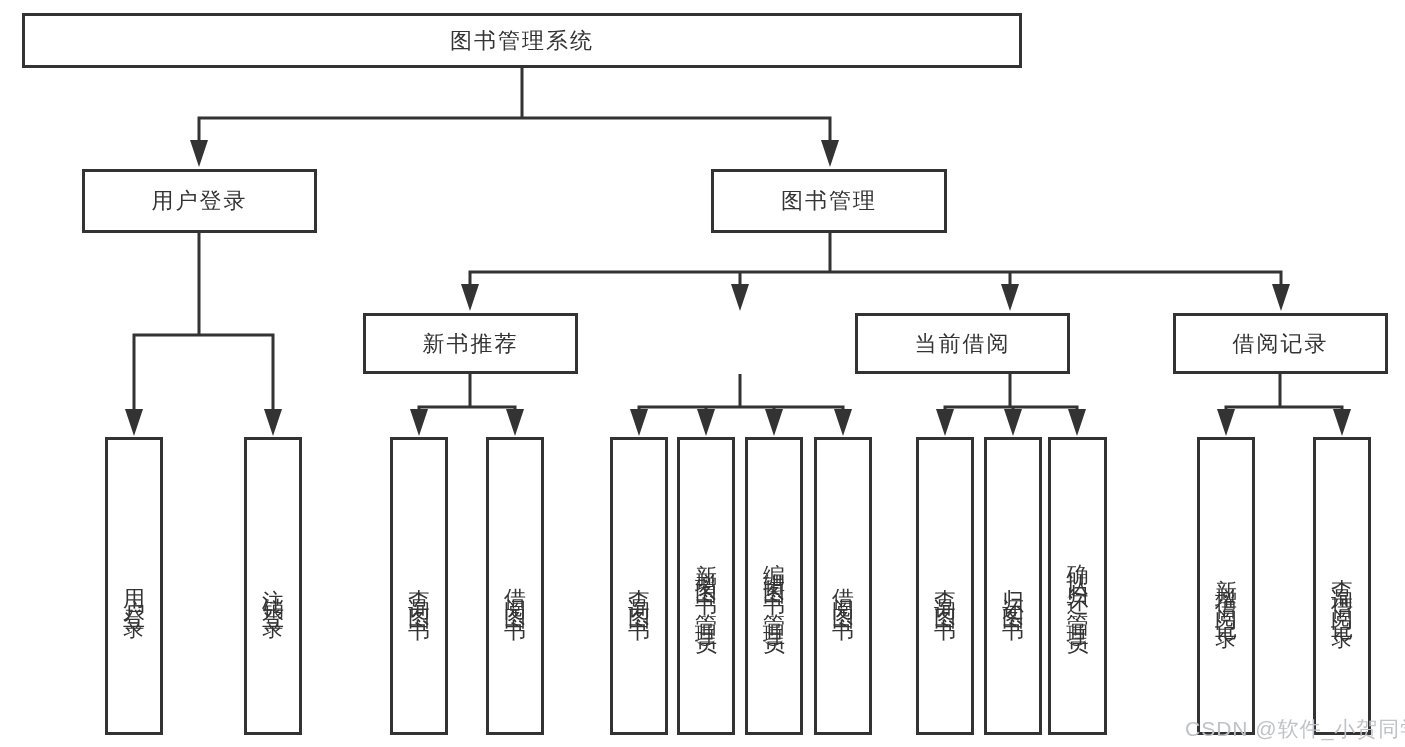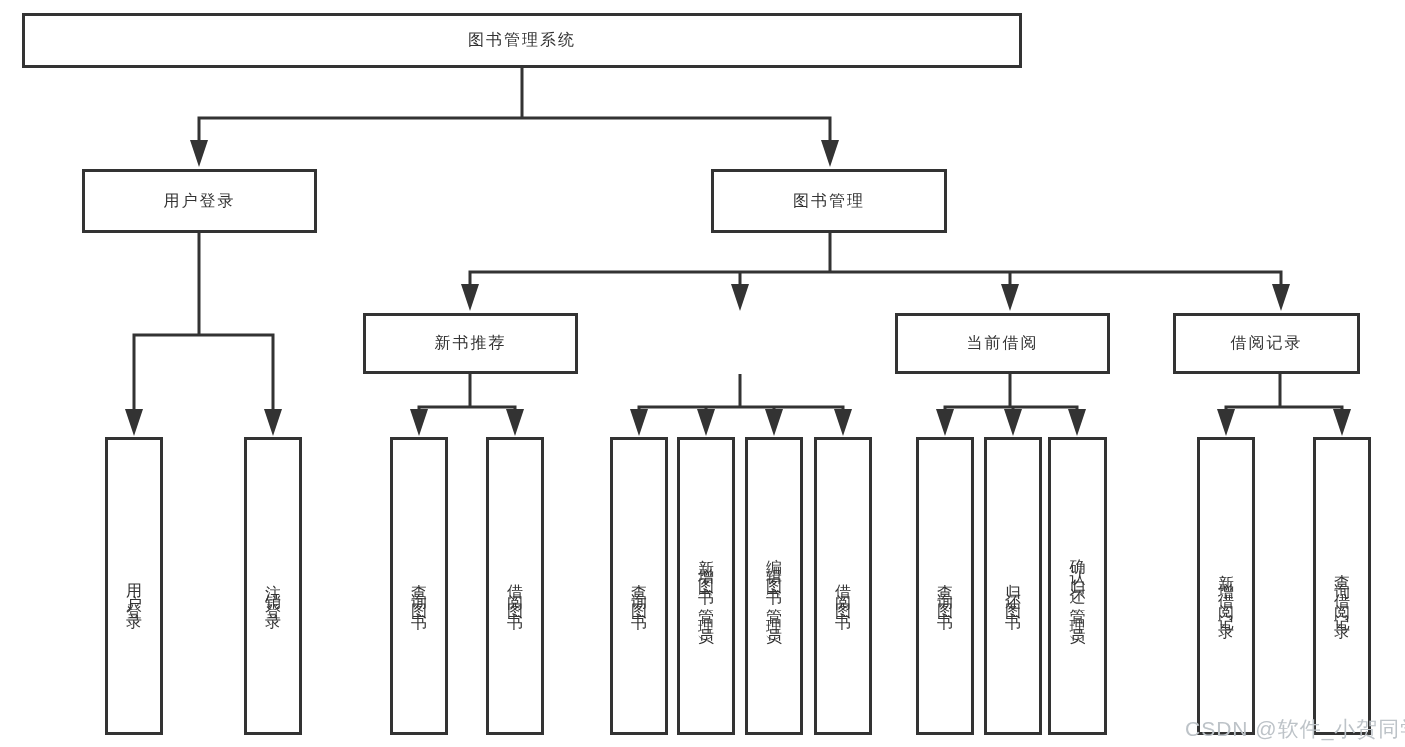--- a/index.html
+++ b/index.html
@@ -24,21 +24,21 @@
     width: 1405px; height: 747px;
   }
   .node {
     position: absolute;
     background: var(--bg);
     border: 3px solid var(--line);
     color: var(--text);
     display: flex;
     align-items: center;
     justify-content: center;
-    font-size: 16px;
+    font-size: 22px;
     letter-spacing: 2px;
     white-space: nowrap;
   }
   .node.leaf span {
     writing-mode: vertical-rl;
     text-orientation: mixed;
     letter-spacing: 10px;
     line-height: 1;
     margin-bottom: -10px; 
   }
@@ -125,24 +125,24 @@
   <div class="node" style="left:82px; top:169px; width:235px; height:64px;">
     <span>用户登录</span>
   </div>
   <div class="node" style="left:711px; top:169px; width:236px; height:64px;">
     <span>图书管理</span>
   </div>
 
   <div class="node" style="left:363px; top:313px; width:215px; height:61px;">
     <span>新书推荐</span>
   </div>
-  <div class="node" style="left:895px; top:313px; width:215px; height:61px;">
+  <div class="node" style="left:855px; top:313px; width:215px; height:61px;">
     <span>当前借阅</span>
   </div>
-  <div class="node" style="left:1173px; top:313px; width:187px; height:61px;">
+  <div class="node" style="left:1173px; top:313px; width:215px; height:61px;">
     <span>借阅记录</span>
   </div>
 
   <div class="node leaf" style="left:105px; top:437px; width:58px; height:298px;">
     <span>用户登录</span>
   </div>
   <div class="node leaf" style="left:244px; top:437px; width:58px; height:298px;">
     <span>注销登录</span>
   </div>
   <div class="node leaf" style="left:390px; top:437px; width:58px; height:298px;">

